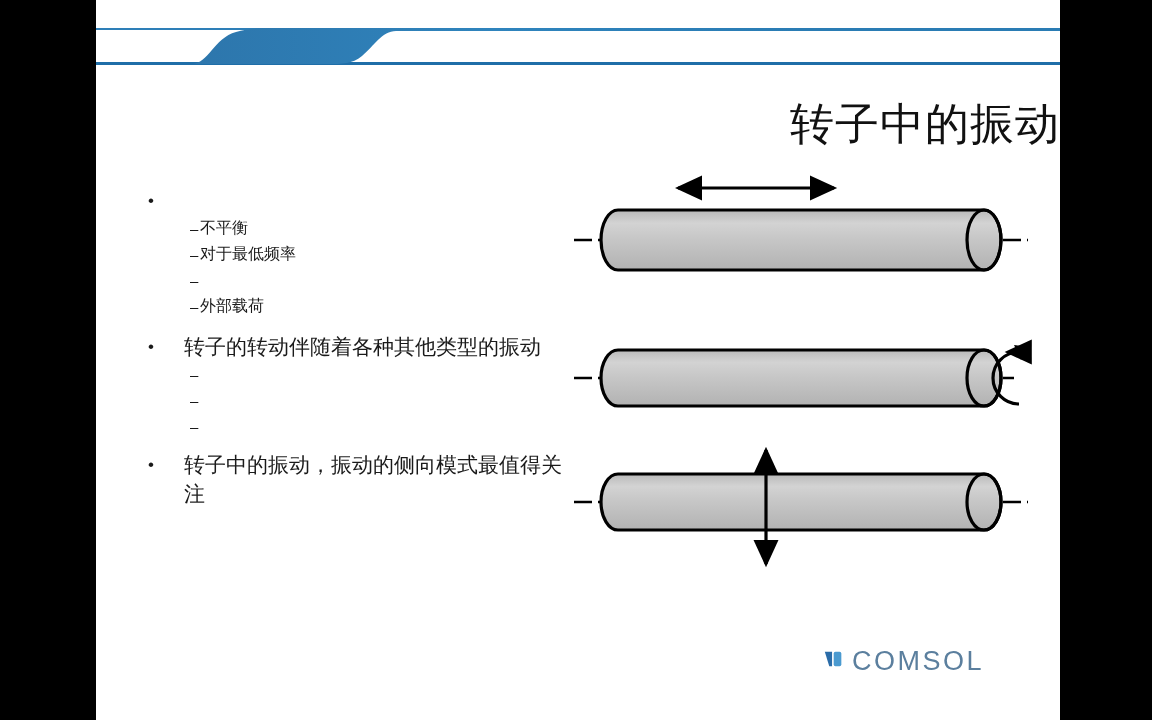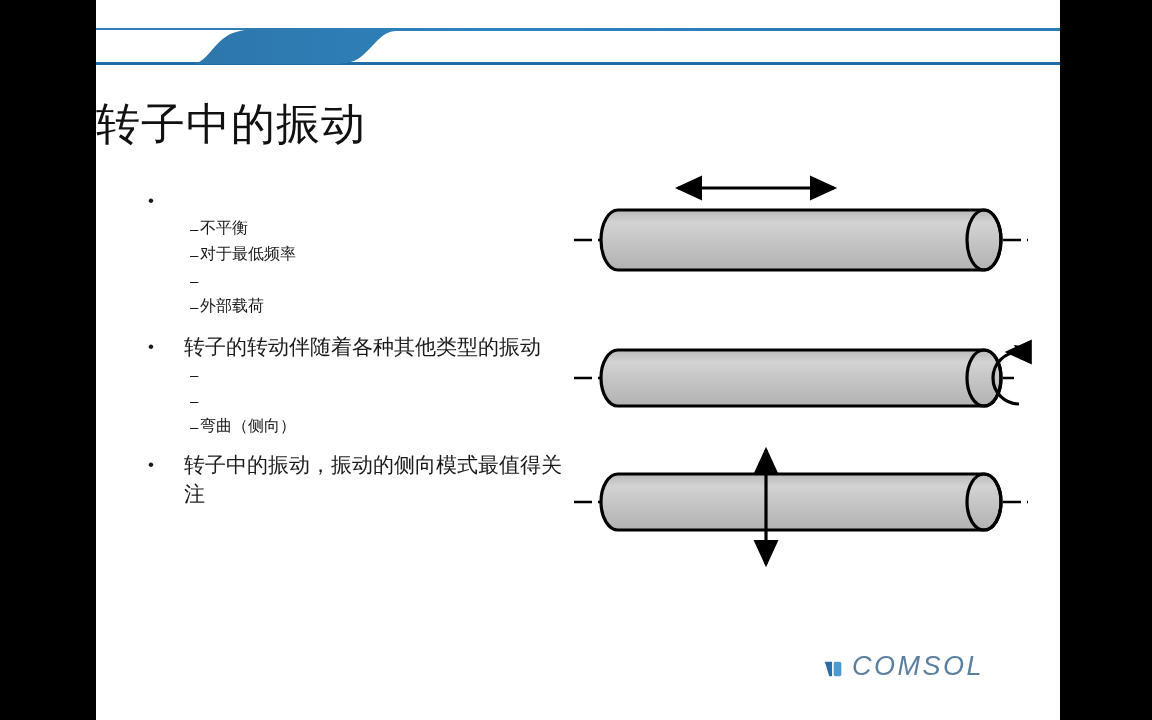--- a/index.html
+++ b/index.html
@@ -47,21 +47,21 @@
     position: absolute;
     left: 0; top: 26px;
     width: 964px; height: 42px;
   }
 
   
   #title {
     position: absolute;
     left: 0; top: 96px;
     width: 964px;
-    text-align: left;
+    text-align: right;
     font-size: 44px;
     line-height: 56px;
     color: #111111;
     letter-spacing: 1px;
     font-family: "DejaVu Sans", "Liberation Sans", sans-serif;
   }
 
   
   #bullets {
     position: absolute;
@@ -115,22 +115,21 @@
   #fig-lateral { top: 440px; height: 135px; }
 
   .figure svg { display: block; width: 100%; height: 100%; }
 
   
   #logo {
     position: absolute;
     left: 728px; top: 648px;
     width: 160px; height: 32px;
     display: flex;
-    align-items: flex-end;
-    font-style: italic;
+    align-items: flex-start;
   }
   #logo-mark { width: 26px; height: 22px; margin-right: 7px; }
   #logo-word {
     font-size: 27px;
     line-height: 27px;
     letter-spacing: 2.5px;
     color: #5b7f9e;
     font-family: "Liberation Sans", "DejaVu Sans", sans-serif;
     font-weight: 400;
   }
@@ -194,21 +193,20 @@
           <span class="btxt">转子的转动伴随着各种其他类型的振动</span>
         </div>
         <div class="lvl2">
           <span class="bdash">–</span>
         </div>
         <div class="lvl2">
           <span class="bdash">–</span>
         </div>
         <div class="lvl2">
           <span class="bdash">–</span>
-          <span class="btxt">弯曲（侧向）</span>
         </div>
       </div>
 
       <div class="grp" style="margin-top:10px;">
         <div class="lvl1">
           <span class="bdot">•</span>
           <span class="btxt">转子中的振动，振动的侧向模式最值得关注</span>
         </div>
       </div>
 

